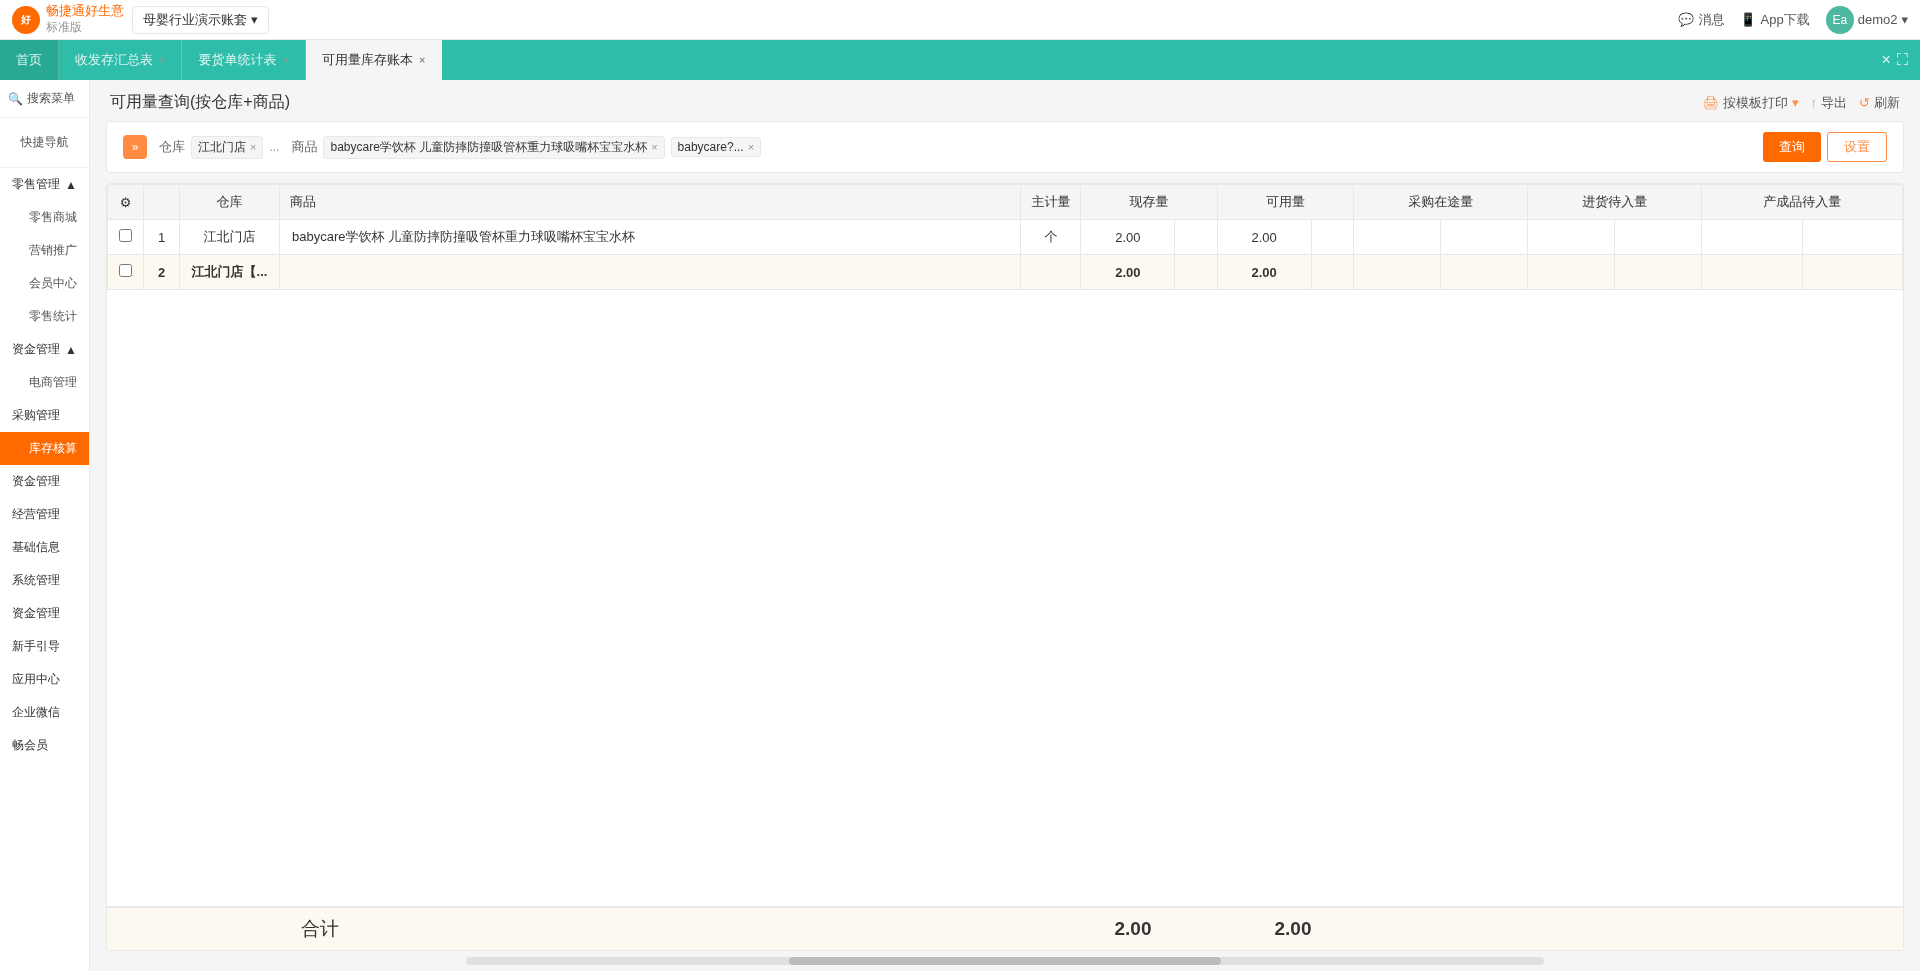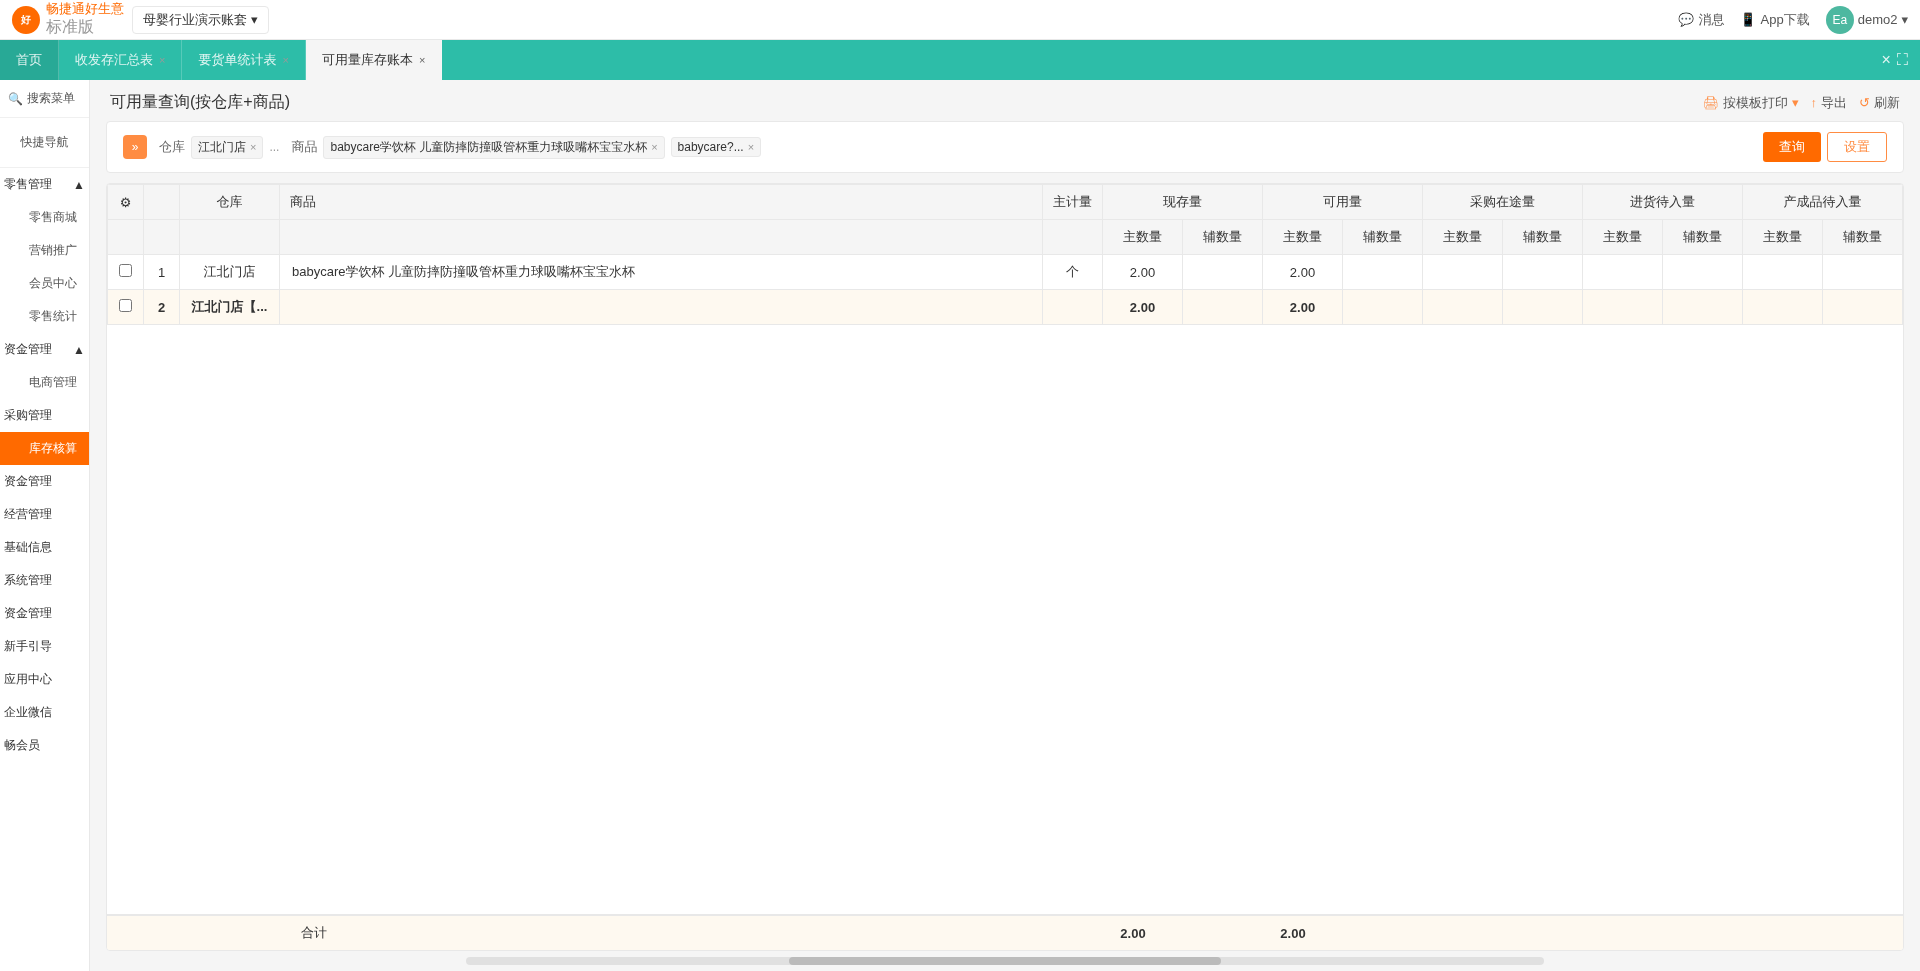--- a/index.html
+++ b/index.html
@@ -37,21 +37,21 @@
       color: #fff;
       font-size: 10px;
       font-weight: bold;
     }
     .logo-text {
       font-size: 13px;
       color: #ff6a00;
       line-height: 1.2;
     }
     .logo-sub {
-      font-size: 16px;
+      font-size: 12px;
       color: #999;
     }
     .industry-selector {
       display: flex;
       align-items: center;
       gap: 4px;
       padding: 4px 10px;
       border: 1px solid #e8e8e8;
       border-radius: 4px;
       cursor: pointer;
@@ -168,21 +168,21 @@
       padding: 8px 12px;
       font-size: 12px;
       color: #555;
       cursor: pointer;
       text-align: center;
     }
     .sidebar-section {
       padding: 0;
     }
     .sidebar-section-header {
-      padding: 8px 4px;
+      padding: 8px 12px;
       font-size: 12px;
       color: #333;
       cursor: pointer;
       display: flex;
       align-items: center;
       justify-content: space-between;
       background: #fff;
     }
     .sidebar-item {
       padding: 8px 12px;
@@ -345,21 +345,21 @@
     .align-left { text-align: left !important; }
     .bold-row td { font-weight: bold; background: #fef9f0; }
 
     
     .table-footer {
       background: #fef9f0;
       border-top: 2px solid #e8e8e8;
       padding: 8px 10px;
       display: flex;
       align-items: center;
-      font-size: 13px;
+      font-size: 19px;
       flex-shrink: 0;
     }
 
     
     ::-webkit-scrollbar { width: 6px; height: 6px; }
     ::-webkit-scrollbar-thumb { background: #ccc; border-radius: 3px; }
     ::-webkit-scrollbar-track { background: #f5f5f5; }
 
     .product-cell { text-align: left !important; padding-left: 12px !important; }
   </style>
@@ -555,37 +555,20 @@
               <th class="col-no"></th>
               <th class="col-warehouse">仓库</th>
               <th class="col-product align-left">商品</th>
               <th class="col-unit">主计量</th>
               <th colspan="2" class="th-group-header">现存量</th>
               <th colspan="2" class="th-group-header">可用量</th>
               <th colspan="2" class="th-group-header">采购在途量</th>
               <th colspan="2" class="th-group-header">进货待入量</th>
               <th colspan="2" class="th-group-header">产成品待入量</th>
             </tr>
-            <tr>
-              <th></th>
-              <th></th>
-              <th></th>
-              <th class="align-left"></th>
-              <th></th>
-              <th class="col-num">主数量</th>
-              <th class="col-num">辅数量</th>
-              <th class="col-num">主数量</th>
-              <th class="col-num">辅数量</th>
-              <th class="col-num">主数量</th>
-              <th class="col-num">辅数量</th>
-              <th class="col-num">主数量</th>
-              <th class="col-num">辅数量</th>
-              <th class="col-num">主数量</th>
-              <th class="col-num">辅数量</th>
-            </tr>
           </thead>
           <tbody id="table-body">
           <tr>
       <td><input type="checkbox" style=""></td>
       <td>1</td>
       <td>江北门店</td>
       <td class="product-cell">babycare学饮杯 儿童防摔防撞吸管杯重力球吸嘴杯宝宝水杯</td>
       <td>个</td>
       <td>2.00</td>
       <td></td>

